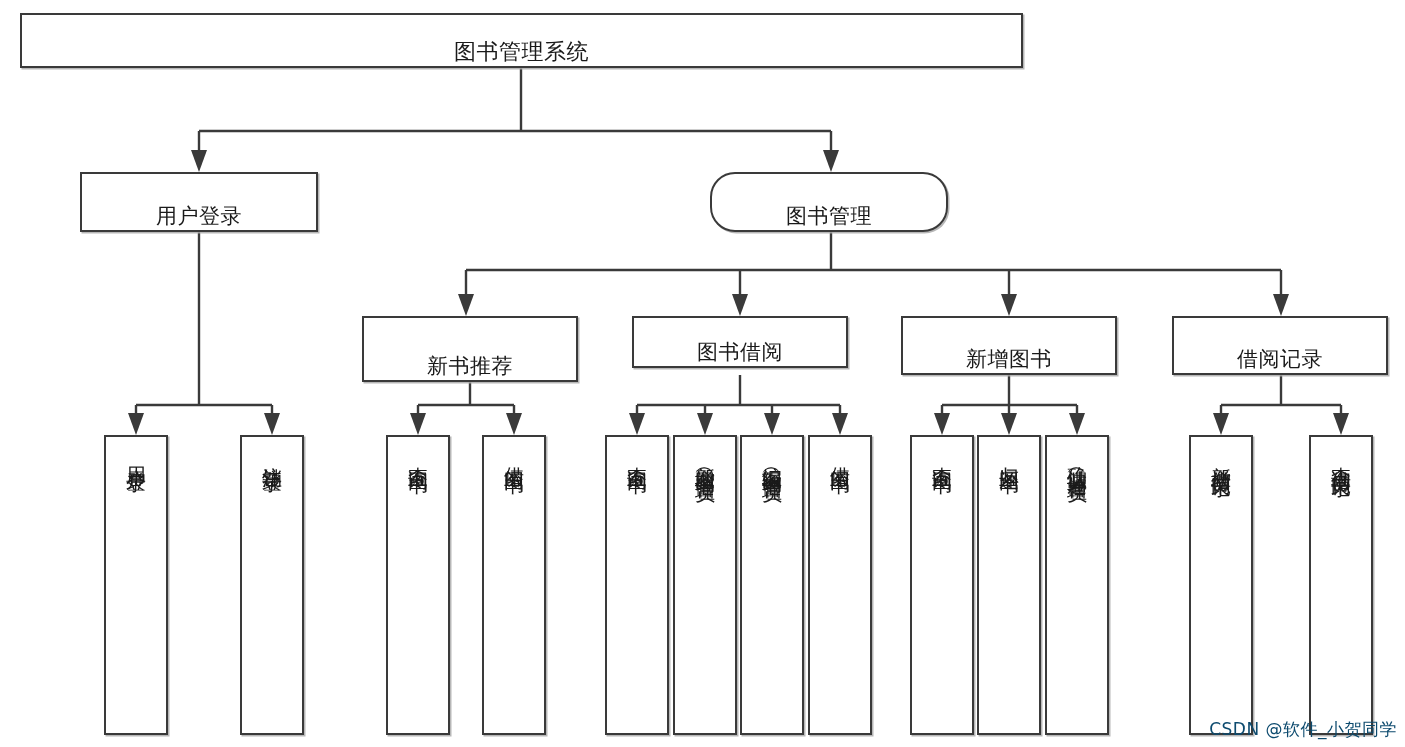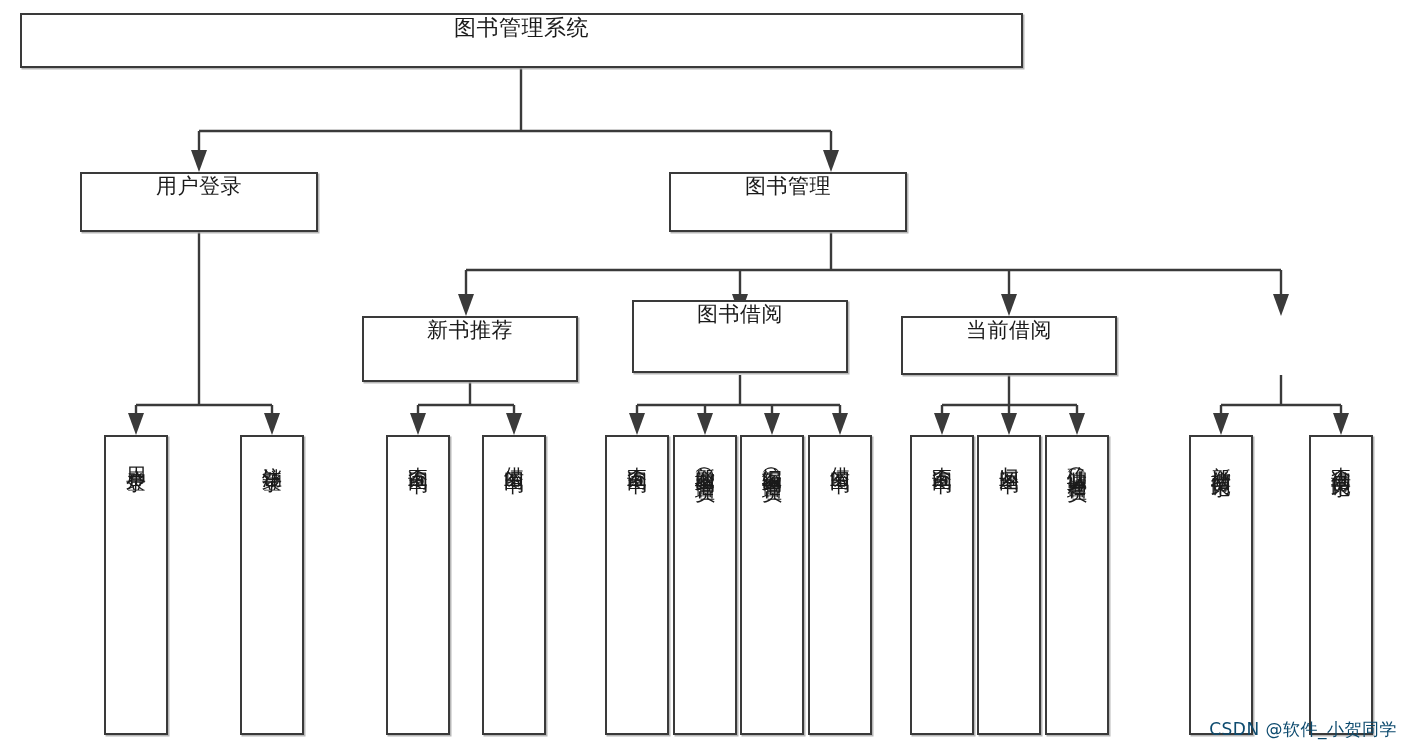--- a/index.html
+++ b/index.html
@@ -37,21 +37,21 @@
   #connectors polygon {
     fill: #3a3a3a;
   }
   
   .node {
     position: absolute;
     box-sizing: border-box;
     background: #ffffff;
     border: 2.6px solid #3a3a3a;
     display: flex;
-    align-items: flex-start;
+    align-items: flex-end;
     justify-content: center;
     box-shadow: 1.5px 1.5px 0 rgba(170,170,170,0.85);
   }
   .node .lbl {
     display: block;
     text-align: center;
     line-height: 1.22;
     letter-spacing: 0.5px;
     color: #1a1a1a;
     white-space: pre-line;
@@ -157,32 +157,35 @@
     <polygon points="1333,413 1349,413 1341,435"></polygon>
   </svg>
 
   <div class="node horiz root" style="left:20px; top:13px; width:1003px; height:55px;">
     <span class="lbl">图书管理系统</span>
   </div>
 
   <div class="node horiz" style="left:80px; top:172px; width:238px; height:60px;">
     <span class="lbl">用户登录</span>
   </div>
-  <div class="node horiz" style="left:669px; top:172px; width:238px; height:60px;">
+  <div class="node horiz" style="left:710px; top:172px; width:238px; height:60px;border-radius:25px;">
     <span class="lbl">图书管理</span>
   </div>
 
   <div class="node horiz" style="left:362px; top:316px; width:216px; height:66px;">
     <span class="lbl">新书推荐</span>
   </div>
-  <div class="node horiz" style="left:632px; top:300px; width:216px; height:73px;">
+  <div class="node horiz" style="left:632px; top:316px; width:216px; height:52px;">
     <span class="lbl">图书借阅</span>
   </div>
   <div class="node horiz" style="left:901px; top:316px; width:216px; height:59px;">
-    <span class="lbl">当前借阅</span>
+    <span class="lbl">新增图书</span>
+  </div>
+  <div class="node horiz" style="left:1172px; top:316px; width:216px; height:59px;">
+    <span class="lbl">借阅记录</span>
   </div>
 
   <div class="node vert" style="left:104px; top:435px; width:64px; height:300px;">
     <span class="lbl">用户登录</span>
   </div>
   <div class="node vert" style="left:240px; top:435px; width:64px; height:300px;">
     <span class="lbl">注销登录</span>
   </div>
 
   <div class="node vert" style="left:386px; top:435px; width:64px; height:300px;">

